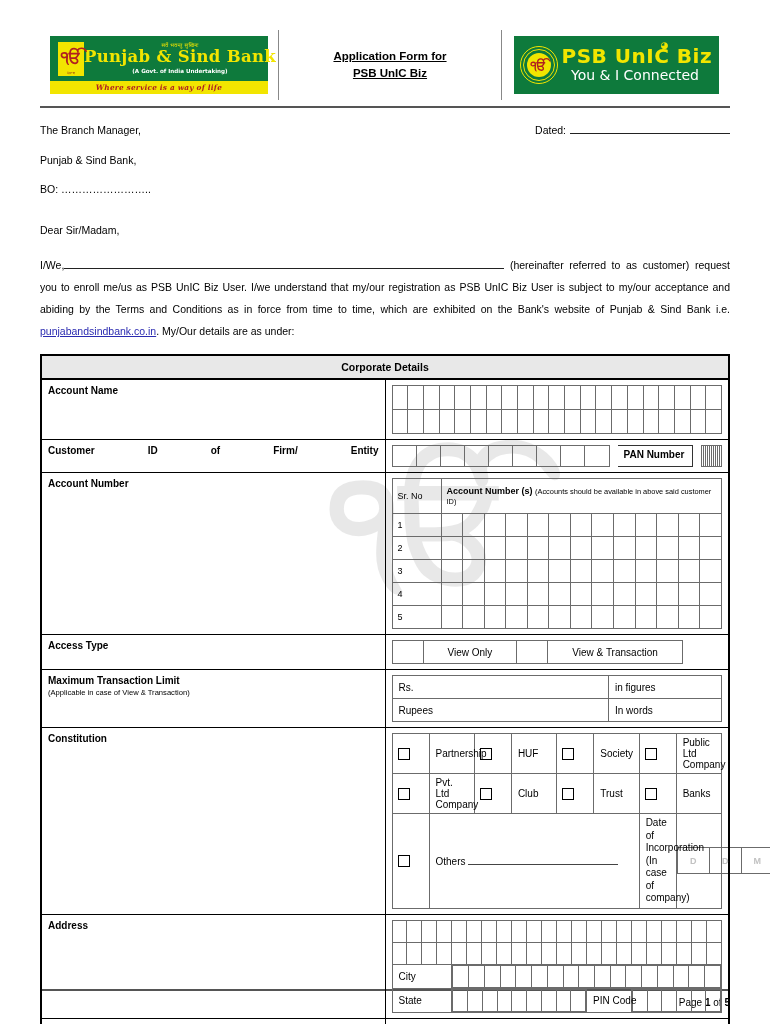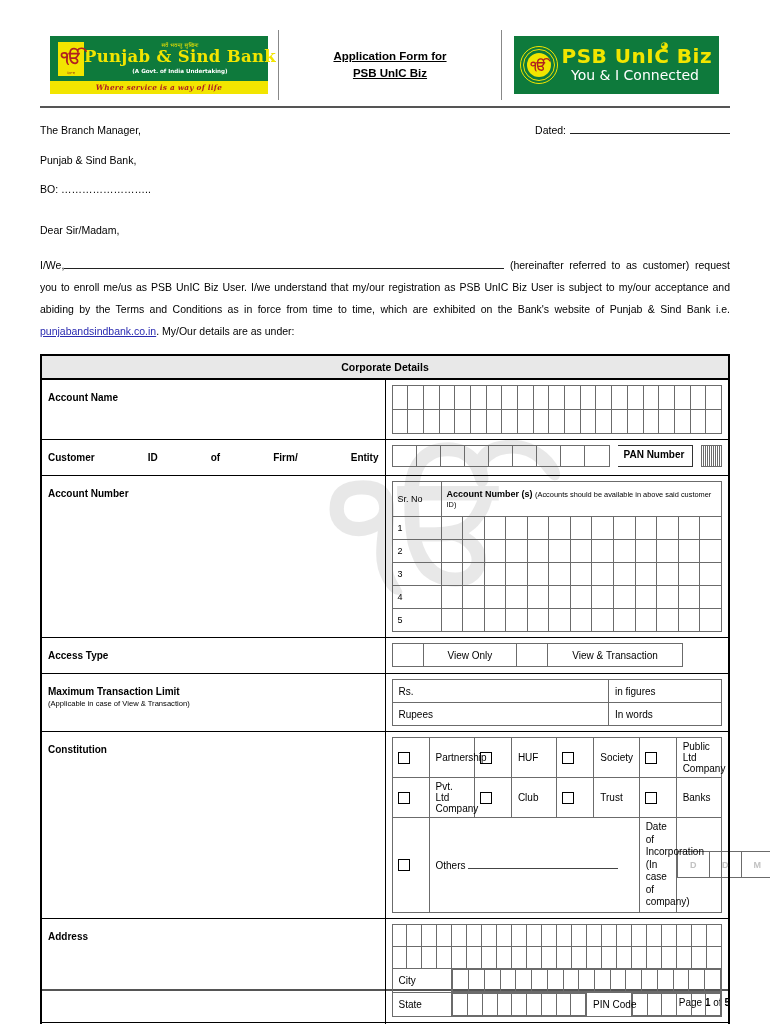--- a/index.html
+++ b/index.html
@@ -248,21 +248,21 @@
     text-align: center;
     font-size: 10.5px;
     font-weight: bold;
     padding: 5px 0 !important;
     border-bottom: 2px solid #000 !important;
   }
   .rowlabel {
     width: 122px;
     font-size: 10px;
     font-weight: bold;
-    padding: 12px 6px !important;
+    padding: 5px 6px !important;
     vertical-align: top;
     margin-top: 8px;
   }
   .rowlabel.just { text-align: justify; text-align-last: justify; }
   .rowlabel .sub {
     font-weight: normal;
     font-size: 7.6px;
     display: block;
     margin-top: 2px;
     text-align: justify;

